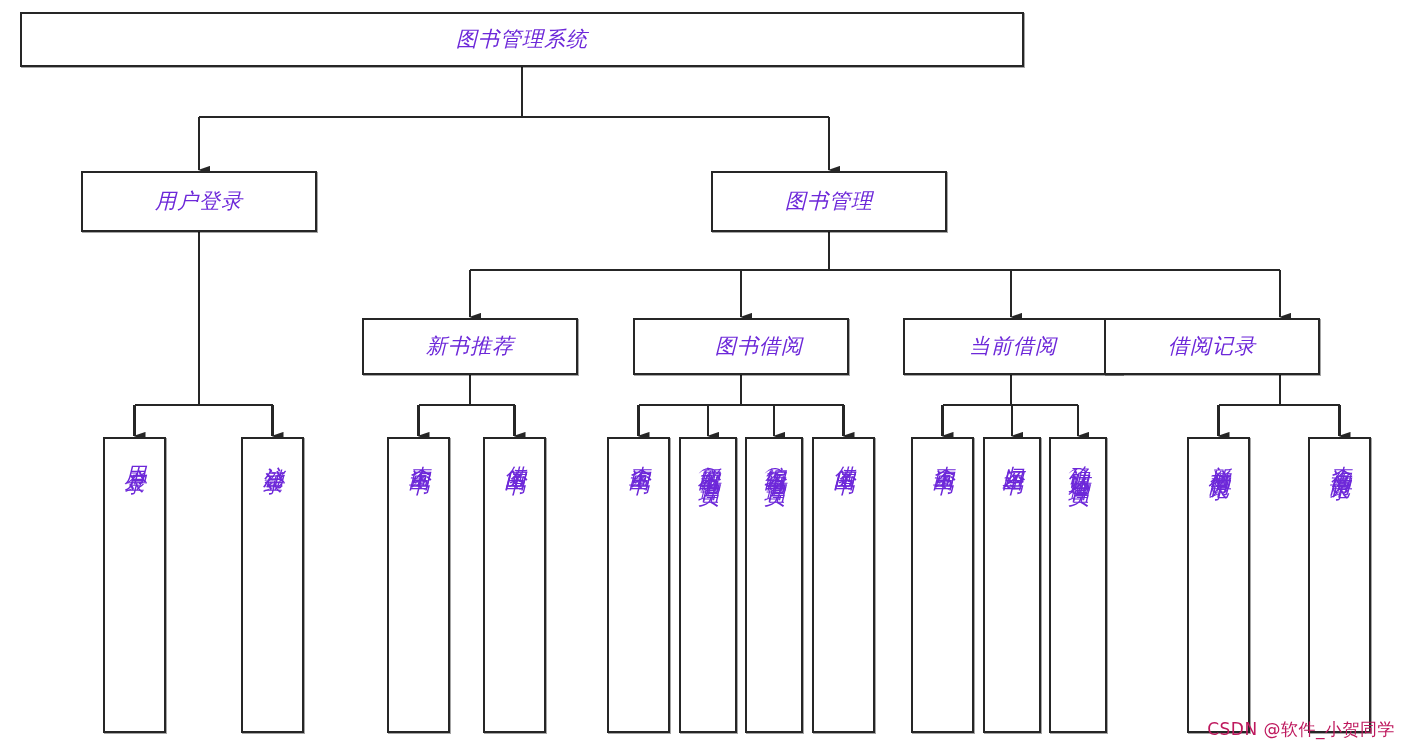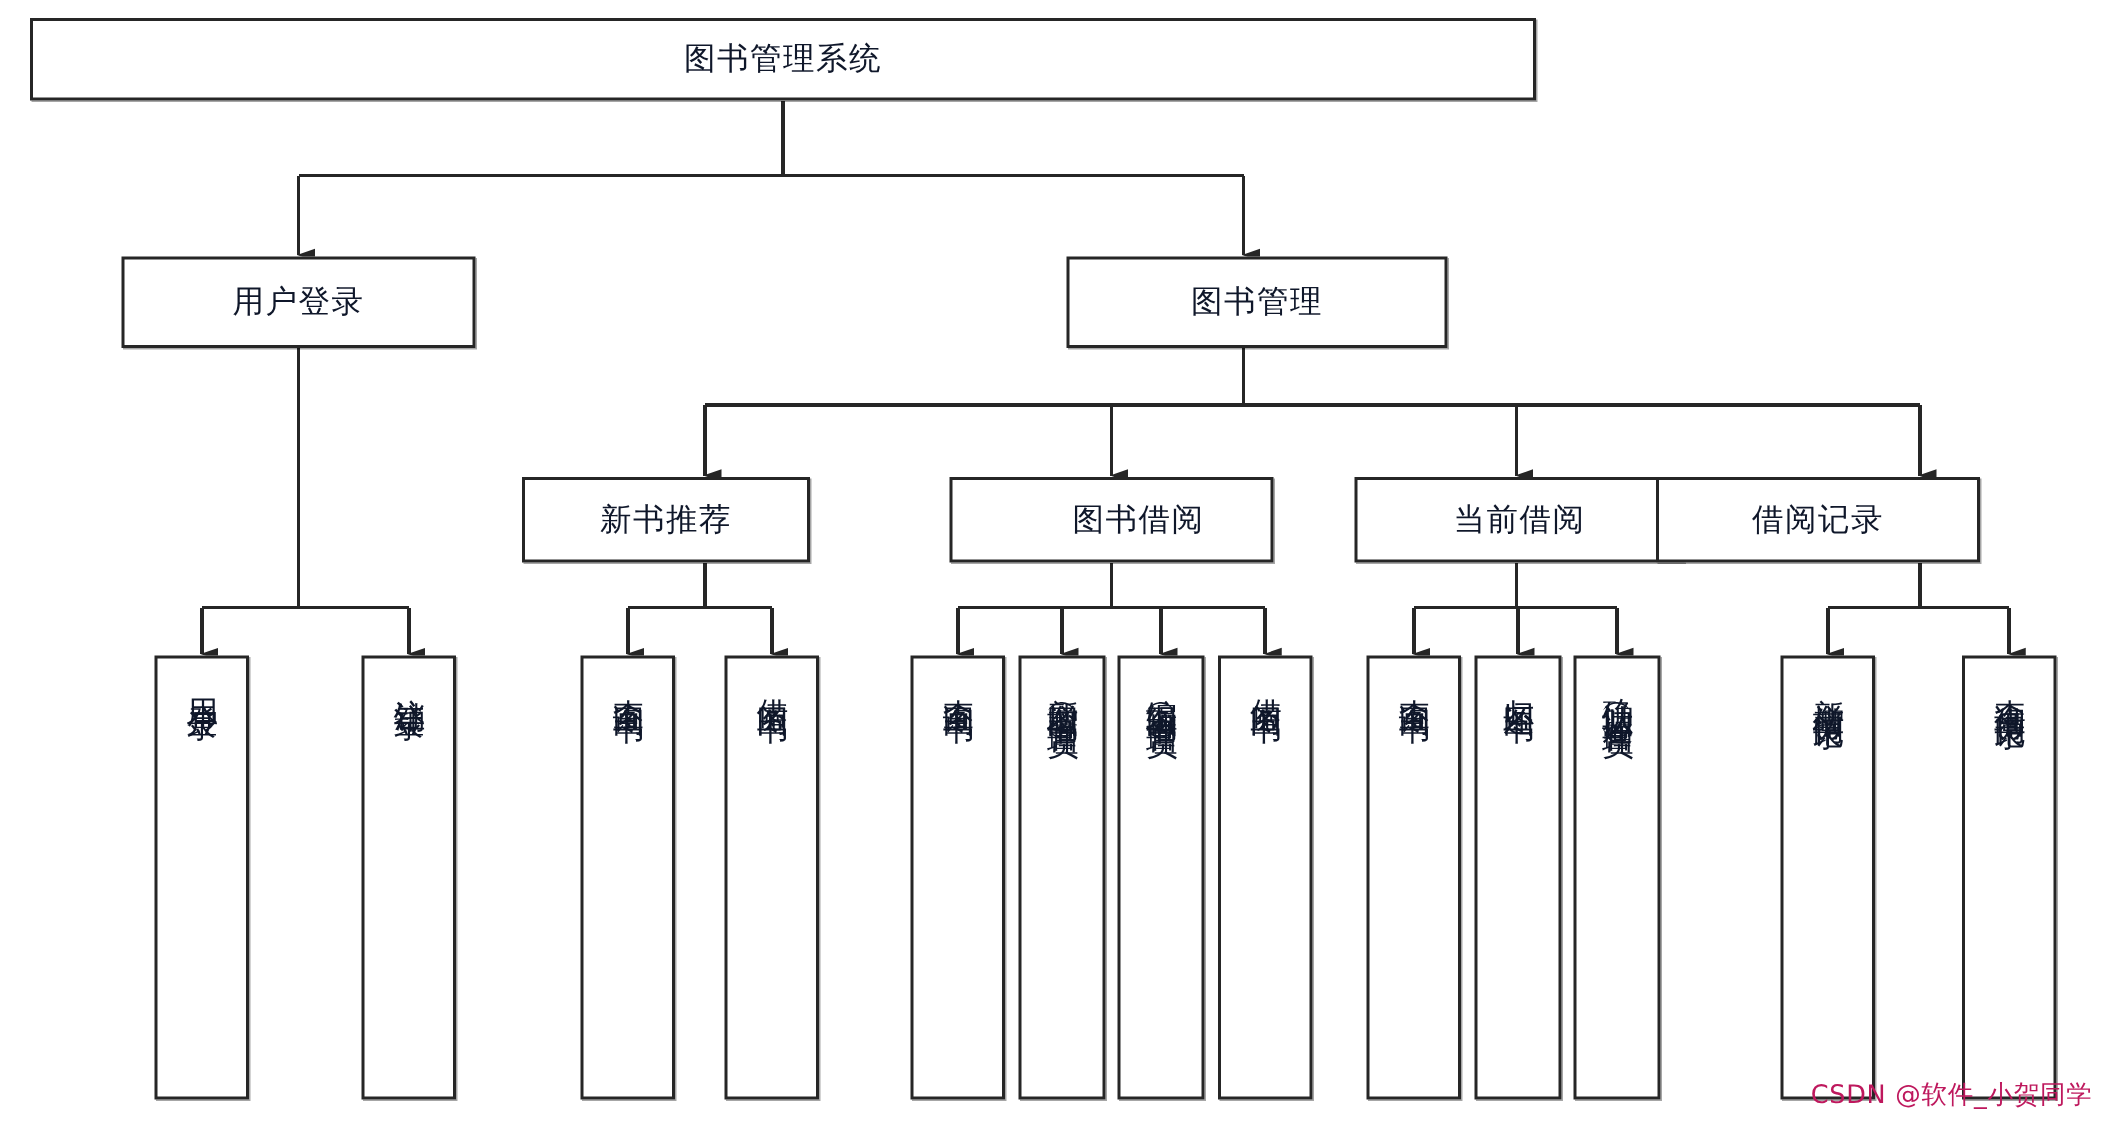--- a/index.html
+++ b/index.html
@@ -14,26 +14,27 @@
     position:absolute;
     background:#ffffff;
     border:2px solid #262626;
     box-sizing:border-box;
     display:flex;
     align-items:center;
     justify-content:center;
     box-shadow:1px 1px 0 rgba(0,0,0,0.35);
   }
   .node-label{
-    color:#0f172a;
+    color:#6d28d9;
     font-size:21px;
     line-height:1.15;
     letter-spacing:1px;
     text-align:center;
     white-space:nowrap;
+    font-style:italic;
   }
   .node-box.vertical{align-items:flex-start;padding-top:10px;}
   .node-box.vertical .node-label{
     writing-mode:vertical-rl;
     text-orientation:upright;
     font-size:21px;
     letter-spacing:3px;
     line-height:1.0;
     white-space:normal;
   }
@@ -95,24 +96,24 @@
         <line x1="1339.5" y1="405" x2="1339.5" y2="436" stroke="#262626" stroke-width="2.4" shape-rendering="crispEdges" marker-end="url(#arrowhead)"></line>
       </g>
   </svg>
   <div id="node-layer">
       <div class="node-box" style="left: 20px; top: 12px; width: 1004px; height: 55px;">
         <span class="node-label">图书管理系统</span>
       </div>
       <div class="node-box" style="left: 81px; top: 171px; width: 236px; height: 61px;">
         <span class="node-label">用户登录</span>
       </div>
-      <div class="node-box" style="left: 711px; top: 171px; width: 254px; height: 61px;">
+      <div class="node-box" style="left: 711px; top: 171px; width: 236px; height: 61px;">
         <span class="node-label">图书管理</span>
       </div>
-      <div class="node-box" style="left: 348px; top: 318px; width: 192px; height: 57px;">
+      <div class="node-box" style="left: 362px; top: 318px; width: 216px; height: 57px;">
         <span class="node-label">新书推荐</span>
       </div>
       <div class="node-box" style="left: 633px; top: 318px; width: 216px; height: 57px; padding-left: 36px;">
         <span class="node-label">图书借阅</span>
       </div>
       <div class="node-box" style="left: 903px; top: 318px; width: 220px; height: 57px;">
         <span class="node-label">当前借阅</span>
       </div>
       <div class="node-box" style="left: 1104px; top: 318px; width: 216px; height: 57px;">
         <span class="node-label">借阅记录</span>

